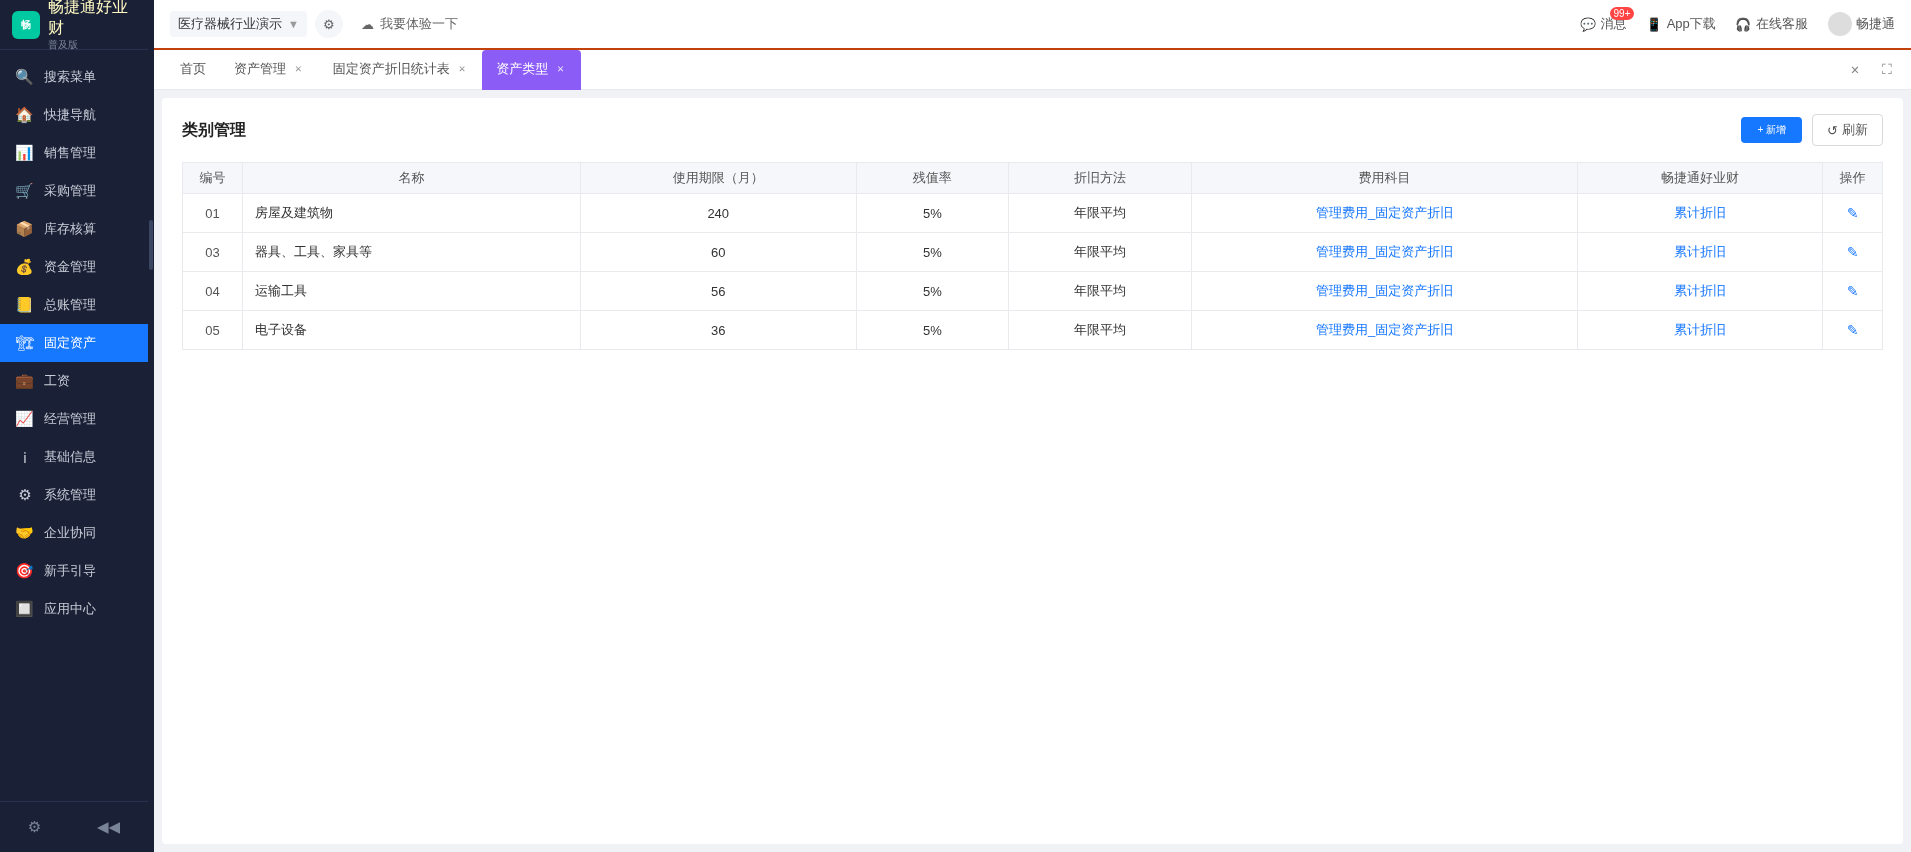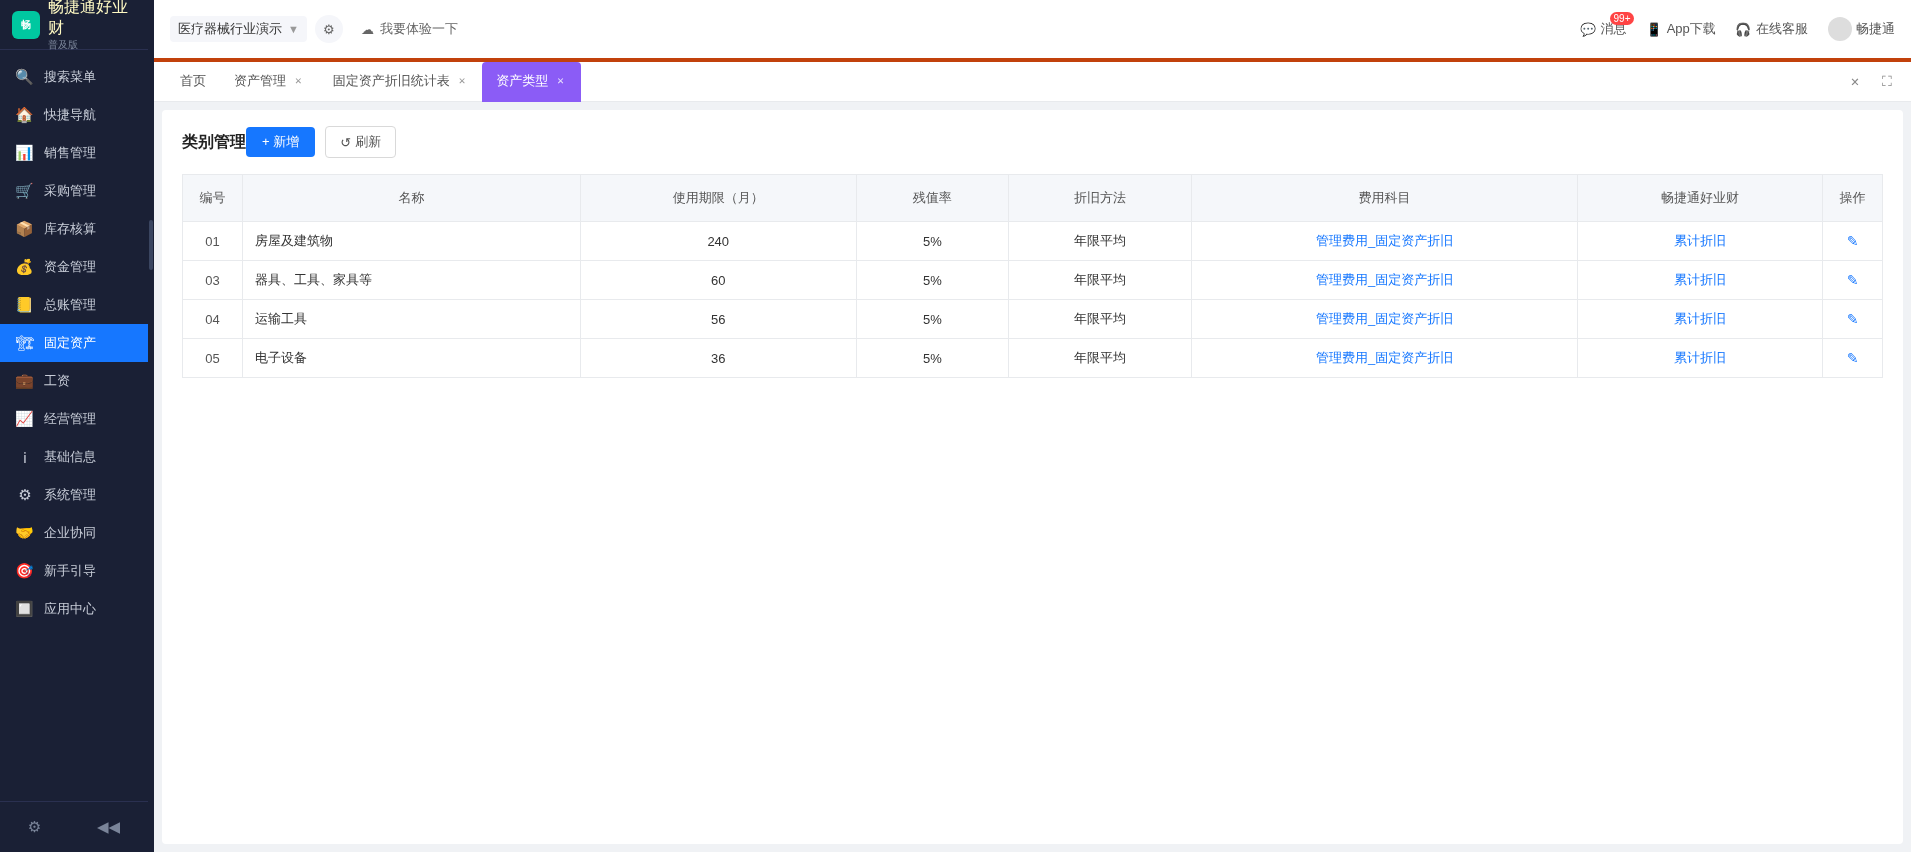--- a/index.html
+++ b/index.html
@@ -94,25 +94,25 @@
       flex: 1;
       display: flex;
       flex-direction: column;
       background: #f0f2f5;
       overflow: hidden;
     }
 
     
     .topbar {
       background: #ffffff;
-      height: 62px;
+      height: 50px;
       display: flex;
       align-items: center;
       padding: 0 16px;
-      border-bottom: 4px solid #c2410c;
+      border-bottom: 2px solid #c2410c;
       justify-content: space-between;
       flex-shrink: 0;
     }
     .topbar-left {
       display: flex;
       align-items: center;
       gap: 8px;
     }
     .topbar-company {
       display: flex;
@@ -241,40 +241,41 @@
       flex: 1;
       padding: 16px 20px;
       overflow-y: auto;
       background: #ffffff;
       margin: 8px;
       border-radius: 4px;
     }
     .page-header {
       display: flex;
       align-items: center;
+      justify-content: space-between;
       margin-bottom: 16px;
     }
     .page-title {
       font-size: 16px;
       font-weight: bold;
       color: #222;
     }
     .page-actions {
       display: flex;
       align-items: center;
       gap: 10px;
     }
     .btn-primary {
       background: #1677ff;
       color: white;
       border: none;
       padding: 6px 16px;
       border-radius: 4px;
       cursor: pointer;
-      font-size: 13px;
+      font-size: 10px;
       display: flex;
       align-items: center;
       gap: 4px;
     }
     .btn-default {
       background: white;
       color: #555;
       border: 1px solid #d9d9d9;
       padding: 6px 14px;
       border-radius: 4px;
@@ -288,21 +289,21 @@
     
     .data-table {
       width: 100%;
       border-collapse: collapse;
       font-size: 13px;
     }
     .data-table thead tr {
       background: #f5f7fa;
     }
     .data-table th {
-      padding: 14px 12px;
+      padding: 6px 12px;
       text-align: center;
       color: #555;
       font-weight: 500;
       border: 1px solid #e8eaed;
       font-size: 13px;
     }
     .data-table td {
       padding: 10px 12px;
       border: 1px solid #e8eaed;
       text-align: center;

